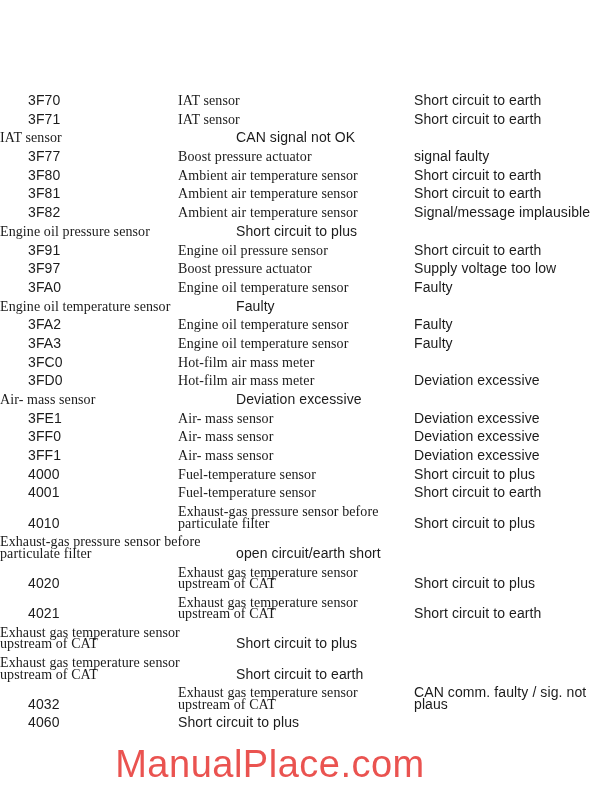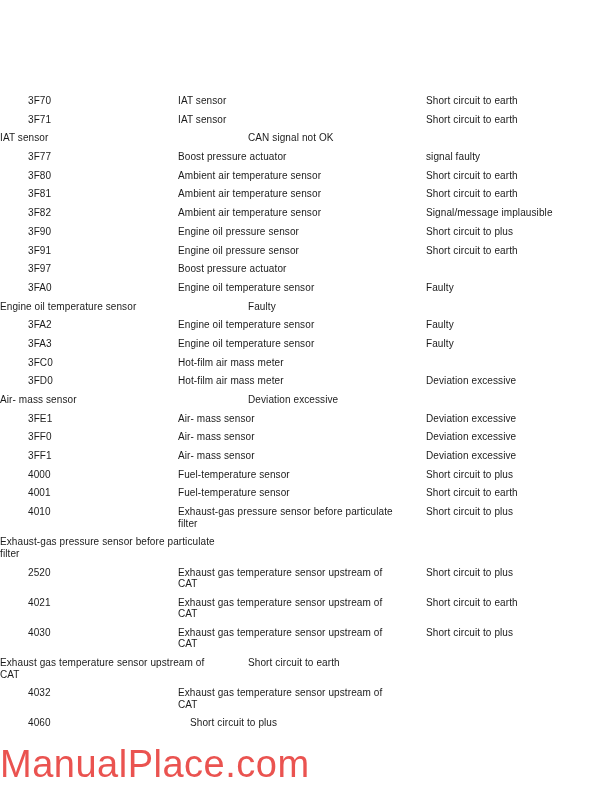--- a/index.html
+++ b/index.html
@@ -20,45 +20,45 @@
     overflow: hidden;
   }
   .dtc-table {
     position: absolute;
     top: 95px;
     left: 0;
     width: 612px;
   }
   .row {
     display: flex;
-    align-items: flex-start;
-    font-size: 10px;
+    align-items: flex-end;
+    font-size: 14px;
     line-height: 11.5px;
     margin-bottom: 7.2px;
     letter-spacing: 0.1px;
   }
   .col-code {
     flex: 0 0 178px;
     padding-left: 28px;
   }
   .col-comp {
     flex: 0 0 236px;
     padding-right: 16px;
+    font-family: Liberation Serif, serif;
   }
   .col-fault {
     flex: 1 1 auto;
     padding-right: 8px;
-    margin-left: 12px;
   }
   .watermark {
     position: absolute;
     top: 742px;
     left: 0;
     width: 540px;
-    text-align: left;
+    text-align: center;
     font-size: 38px;
     line-height: 44px;
     letter-spacing: 0.5px;
     white-space: nowrap;
   }
 </style>
 </head>
 <body>
 
 <div class="page">
@@ -98,34 +98,34 @@
     <span class="col-fault">Short circuit to earth</span>
   </div>
 
   <div class="row">
     <span class="col-code">3F82</span>
     <span class="col-comp">Ambient air temperature sensor</span>
     <span class="col-fault">Signal/message implausible</span>
   </div>
 
   <div class="row">
-    <span class="col-code">3F90</span>
     <span class="col-comp">Engine oil pressure sensor</span>
     <span class="col-fault">Short circuit to plus</span>
   </div>
 
   <div class="row">
     <span class="col-code">3F91</span>
     <span class="col-comp">Engine oil pressure sensor</span>
     <span class="col-fault">Short circuit to earth</span>
   </div>
 
   <div class="row">
     <span class="col-code">3F97</span>
     <span class="col-comp">Boost pressure actuator</span>
+    <span class="col-fault">Supply voltage too low</span>
   </div>
 
   <div class="row">
     <span class="col-code">3FA0</span>
     <span class="col-comp">Engine oil temperature sensor</span>
     <span class="col-fault">Faulty</span>
   </div>
 
   <div class="row">
     <span class="col-comp">Engine oil temperature sensor</span>
@@ -191,48 +191,49 @@
   </div>
 
   <div class="row">
     <span class="col-code">4010</span>
     <span class="col-comp">Exhaust-gas pressure sensor before particulate filter</span>
     <span class="col-fault">Short circuit to plus</span>
   </div>
 
   <div class="row">
     <span class="col-comp">Exhaust-gas pressure sensor before particulate filter</span>
-  </div>
-
-  <div class="row">
-    <span class="col-code">2520</span>
+    <span class="col-fault">open circuit/earth short</span>
+  </div>
+
+  <div class="row">
+    <span class="col-code">4020</span>
     <span class="col-comp">Exhaust gas temperature sensor upstream of CAT</span>
     <span class="col-fault">Short circuit to plus</span>
   </div>
 
   <div class="row">
     <span class="col-code">4021</span>
     <span class="col-comp">Exhaust gas temperature sensor upstream of CAT</span>
     <span class="col-fault">Short circuit to earth</span>
   </div>
 
   <div class="row">
-    <span class="col-code">4030</span>
     <span class="col-comp">Exhaust gas temperature sensor upstream of CAT</span>
     <span class="col-fault">Short circuit to plus</span>
   </div>
 
   <div class="row">
     <span class="col-comp">Exhaust gas temperature sensor upstream of CAT</span>
     <span class="col-fault">Short circuit to earth</span>
   </div>
 
   <div class="row">
     <span class="col-code">4032</span>
     <span class="col-comp">Exhaust gas temperature sensor upstream of CAT</span>
+    <span class="col-fault">CAN comm. faulty / sig. not plaus</span>
   </div>
 
   <div class="row">
     <span class="col-code">4060</span>
     <span class="col-fault">Short circuit to plus</span>
   </div>
 </div>
   <div class="watermark" style="color: rgb(234, 83, 80);">ManualPlace.com</div>
 </div>
 

